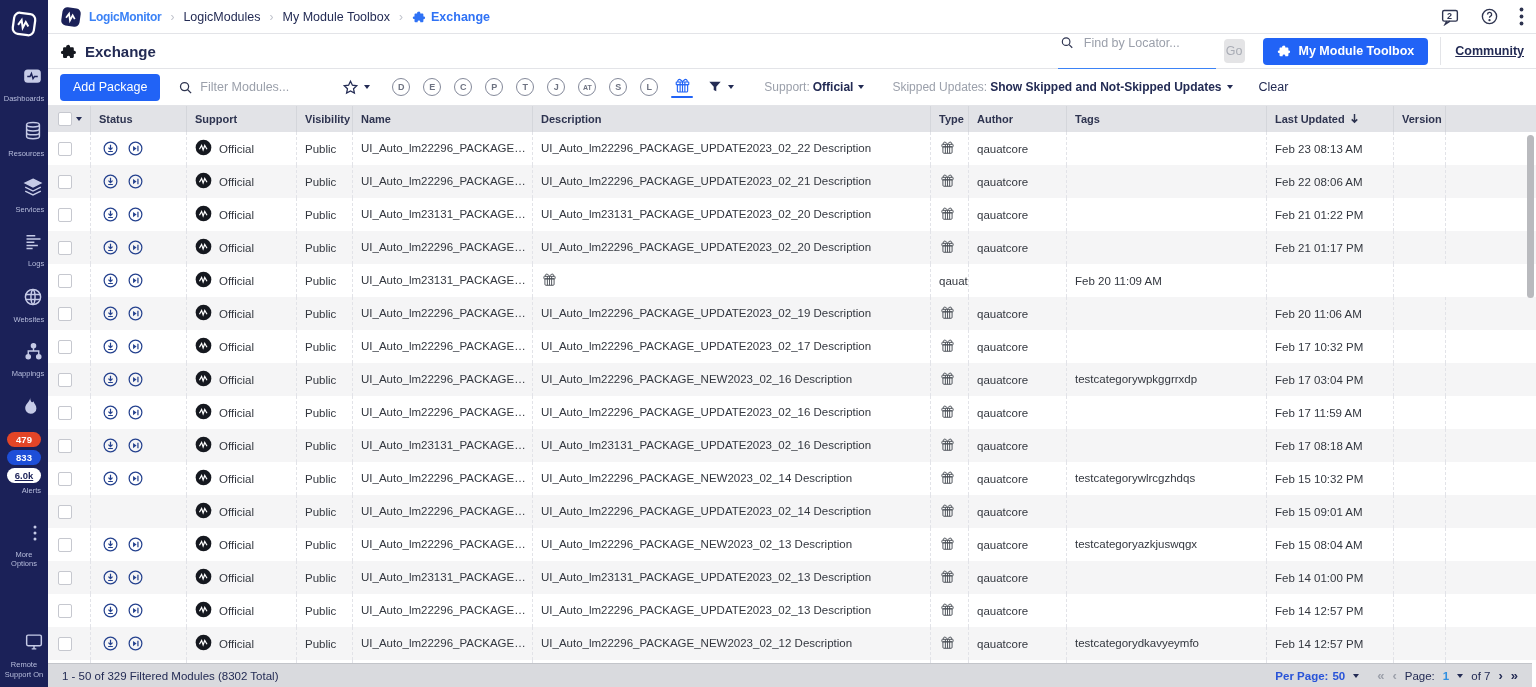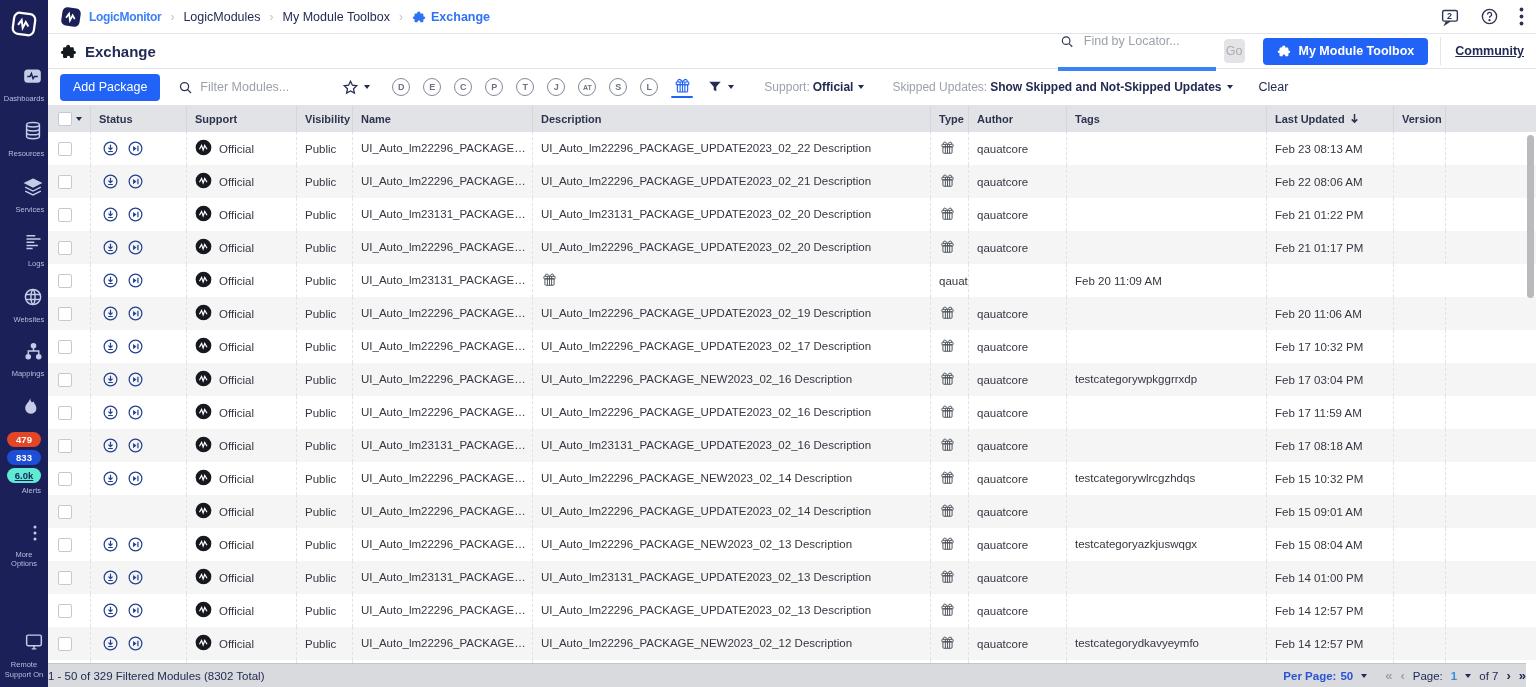--- a/index.html
+++ b/index.html
@@ -26,21 +26,21 @@
   .crumb-sep { color:#c0c3cc; margin:0 9px; font-size:12px; }
   .crumb { font-size:12.5px; color:#232b54; cursor:pointer; }
   .crumb.active { color:#2f72f5; font-weight:bold; display:flex; align-items:center; gap:5px; }
   .topbar-right { margin-left:auto; display:flex; align-items:center; gap:20px; }
   .tb-ic { cursor:pointer; display:flex; align-items:center; }
 
   
   .pagehead { height:35px; display:flex; align-items:center; padding:0 12px 0 12px; border-bottom:1px solid #e3e4e8; background:#fff; }
   .ph-title { font-size:15px; font-weight:bold; color:#232b54; margin-left:8px; }
   .ph-right { margin-left:auto; display:flex; align-items:center; }
-  .locator { display:flex; align-items:center; gap:10px; border-bottom:4px solid #3b82f6; padding:2px 4px 18px 2px; width:158px; }
+  .locator { display:flex; align-items:center; gap:10px; border-bottom:1px solid #3b82f6; padding:2px 4px 18px 2px; width:158px; }
   .locator input { border:none; outline:none; font-size:12.5px; width:128px; color:#232b54; font-family:"Liberation Sans",sans-serif; background:transparent; }
   .locator input::placeholder { color:#9ba0ab; }
   .go-btn { margin-left:8px; background:#e4e4e6; color:#a9acb5; font-size:12.5px; border:none; border-radius:4px; padding:5px 2px; cursor:default; font-family:"Liberation Sans",sans-serif; }
   .toolbox-btn { margin-left:18px; background:#2163f6; color:#fff; border:none; border-radius:4px; height:27px; padding:0 14px; font-size:12.5px; font-weight:bold; display:flex; align-items:center; gap:8px; cursor:pointer; font-family:"Liberation Sans",sans-serif; }
   .vdiv { width:1px; height:28px; background:#e3e4e8; margin:0 14px 0 12px; }
   .community { font-size:12.5px; font-weight:bold; color:#232b54; text-decoration:underline; cursor:pointer; }
 
   
   .toolbar { height:37px; display:flex; align-items:center; padding:0 12px; border-bottom:1px solid #e3e4e8; background:#fff; }
   .add-pkg { background:#2163f6; color:#fff; border:none; border-radius:4px; height:27px; padding:0 13px; font-size:12.5px; cursor:pointer; font-family:"Liberation Sans",sans-serif; }
@@ -72,21 +72,21 @@
   .td { font-size:11.5px; color:#33373f; padding-left:8px; height:100%; display:flex; align-items:center; border-left:1px dashed #e2e3e8; overflow:hidden; white-space:nowrap; }
   .td:first-child { border-left:none; padding-left:10px; }
   .td.txt { text-overflow:ellipsis; display:block; line-height:33px; }
   .cbx { width:14px; height:14px; border:1px solid #c6c8cf; border-radius:2px; background:#fff; appearance:none; cursor:pointer; }
   .st-icons { display:flex; gap:10px; padding-left:4px; }
   .ic-btn { display:flex; cursor:pointer; }
   .sup-cell { display:flex; align-items:center; gap:7px; }
   .scrollbar { position:absolute; right:2px; top:3px; width:7px; height:163px; background:#b9babe; border-radius:4px; }
 
   
-  .statusbar { position:absolute; left:0; right:10px; bottom:0; height:24px; background:#d9dade; border-top:1px solid #c3c5ca; display:flex; align-items:center; padding:0 0; }
+  .statusbar { position:absolute; left:0; right:4px; bottom:0; height:24px; background:#d9dade; border-top:1px solid #c3c5ca; display:flex; align-items:center; padding:0 14px; }
   .sb-summary { font-size:11.5px; color:#232b54; }
   .sb-right { margin-left:auto; display:flex; align-items:center; gap:8px; font-size:11.5px; }
   .pp-label { color:#2853d8; font-weight:bold; }
   .pg-arrow { font-size:13px; font-weight:bold; color:#232b54; cursor:pointer; line-height:1; }
   .pg-arrow.dis { color:#9ca0aa; cursor:default; }
   .pg-num { color:#2f8fe0; font-weight:bold; }
   .pg-of { color:#232b54; }
 </style>
 </head>
 <body>
@@ -152,21 +152,21 @@
       </div>
     <div class="sb-item">
       <span>
         <svg width="24" height="24" viewBox="0 0 24 24">
             <path d="M13 2.5c.8 3.8-4.8 6-4.8 10.6a5.6 5.6 0 0 0 11.2.3c.1-3.2-2.3-4.7-3-7.2-.9 1.5-2.6 1.9-3.4-3.7z" fill="#c6cbe7"></path>
           </svg>
       </span>
       <div class="sb-alerts" id="sb-badges">
           <span class="badge" style="background: rgb(227, 69, 39);">479</span>
           <span class="badge" style="background: #1d4ed8;">833</span>
-          <span class="badge yellow" style="background: #5eead4; text-decoration: underline;">6.0k</span>
+          <span class="badge yellow" style="background: #ffffff; text-decoration: underline;">6.0k</span>
         </div>
       <span class="lbl">Alerts</span>
     </div>
     <div class="sb-item" style="margin-top:10px">
       <span>
         <svg width="18" height="20" viewBox="0 0 18 20">
             <circle cx="9" cy="4" r="1.5" fill="#c6cbe7"></circle>
             <circle cx="9" cy="10" r="1.5" fill="#c6cbe7"></circle>
             <circle cx="9" cy="16" r="1.5" fill="#c6cbe7"></circle>
           </svg>

